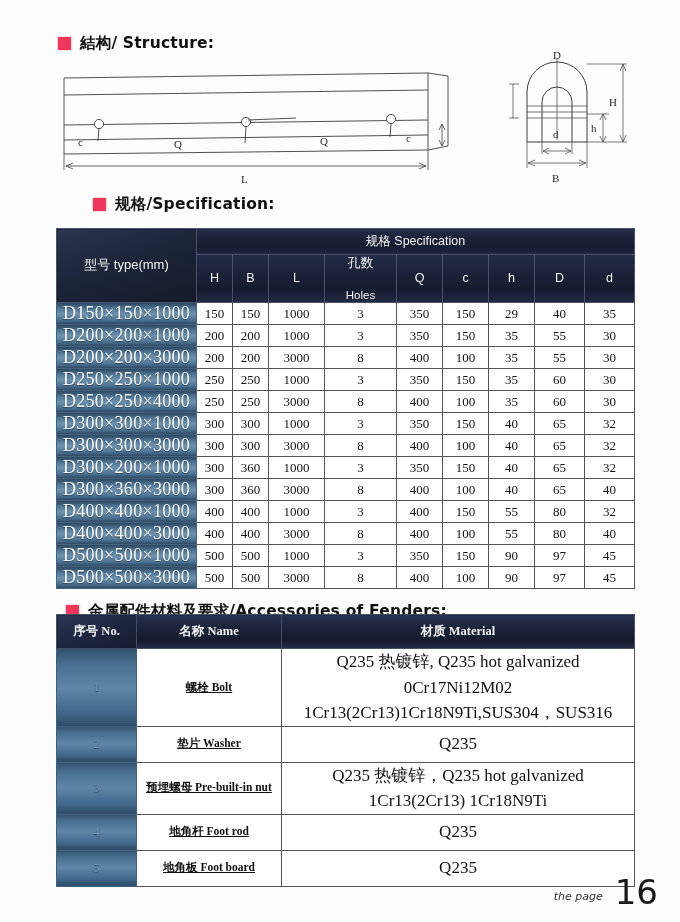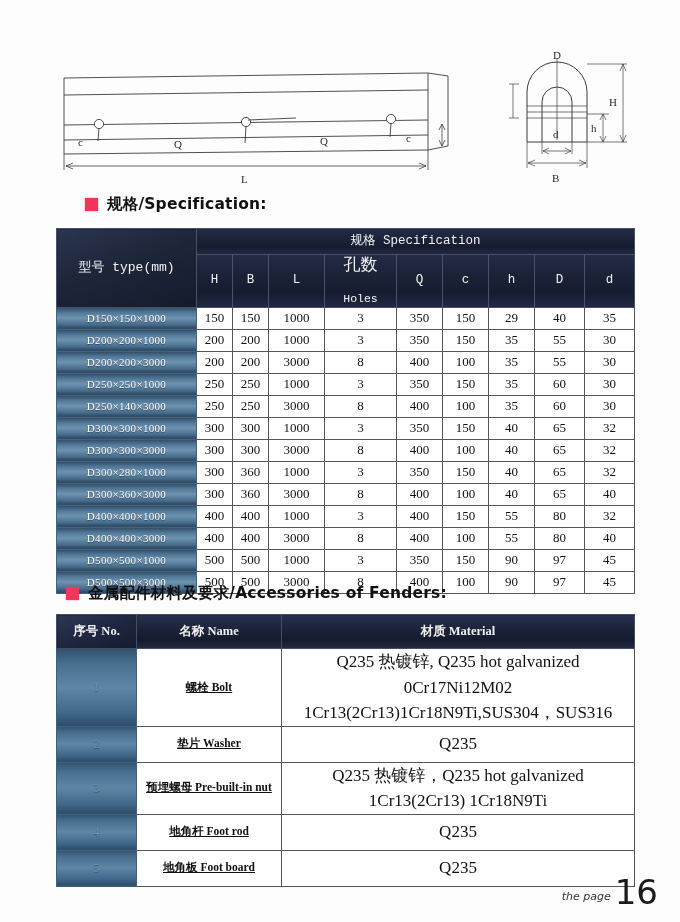--- a/index.html
+++ b/index.html
@@ -31,22 +31,22 @@
   }
   .heading-text {
     font-family: "DejaVu Sans", "Liberation Sans", sans-serif;
     font-size: 15.5px;
     font-weight: bold;
     color: #111;
     letter-spacing: .2px;
     white-space: nowrap;
   }
   #heading-structure { left: 58px; top: 33px; }
-  #heading-specification { left: 62px; top: 194px; padding-left: 23px; }
-  #heading-accessories { left: 58px; top: 583px; padding-left: 8px; }
+  #heading-specification { left: 70px; top: 194px; padding-left: 23px; }
+  #heading-accessories { left: 58px; top: 601px; padding-left: 8px; }
 
   
   .drawing { position: absolute; }
   #drawing-side { left: 56px; top: 62px; width: 410px; height: 125px; }
   #drawing-section { left: 495px; top: 50px; width: 150px; height: 140px; }
   .drawing svg { display: block; width: 100%; height: 100%; }
   .dim-label {
     font-family: "Liberation Serif", serif;
     font-size: 11px;
     fill: #2a2a2a;
@@ -69,48 +69,48 @@
   
   #spec-table {
     left: 56px; top: 228px;
     width: 578px;
   }
   #spec-table th {
     background:
       linear-gradient(180deg,
         #232b46 0%, #1b2238 38%, #161c2f 72%, #222a44 100%);
     color: #f2f2f2;
-    font-family: Liberation Mono, monospace;
+    font-family: Liberation Sans, sans-serif;
     font-weight: normal;
     font-size: 12.5px;
     border-color: #4a5168;
     line-height: 1.25;
   }
   #spec-table th.corner {
     background:
       linear-gradient(160deg,
         #2b3550 0%, #1d2539 45%, #151b2c 100%);
     font-size: 13px;
     margin-left: 8px;
   }
-  #spec-table th .cn { font-size: 17px; }
+  #spec-table th .cn { font-size: 13px; }
   #spec-table th .hl { font-size: 11.5px; display:block;margin-top:16px; }
   #spec-table tbody td {
     background: #fff;
     color: #111;
     font-size: 13px;
     height: 22px;
     font-family: "Liberation Serif", serif;
   }
   #spec-table tbody td.type-cell {
     background:
       linear-gradient(180deg,
         #2f4a63 0%, #4e7494 22%, #6e93b0 50%, #4a7090 80%, #2c4560 100%);
     color: #ffffff;
-    font-size: 11px;
+    font-size: 18px;
     letter-spacing: .3px;
     text-shadow: 0 1px 1px rgba(0,0,0,.45);
     border-color: #45637e;
   }
 
   
   #acc-table {
     left: 56px; top: 614px;
     width: 578px;
   }
@@ -153,21 +153,21 @@
     text-decoration: underline;
   }
   .mat-line { display: block; }
 
   
   #footer {
     position: absolute;
     right: 22px; bottom: 14px;
     display: flex;
     align-items: flex-end;
-    gap: 4px;
+    gap: 12px;
     justify-content: space-between;
   }
   #footer .the-page {
     font-family: "DejaVu Sans", "Liberation Sans", sans-serif;
     font-size: 11px;
     font-style: italic;
     color: #333;
     padding-bottom: 5px;
   }
   #footer .page-num {
@@ -176,20 +176,24 @@
     font-weight: normal;
     color: #1a1a1a;
     line-height: .9;
   }
 </style>
 </head>
 <body>
 
 <div class="page">
 
+  <div class="heading" id="heading-structure">
+    <span class="bullet"></span>
+    <span class="heading-text">結构/ Structure:</span>
+  </div>
 
   <div class="drawing" id="drawing-side">
     <svg viewBox="0 0 410 125" xmlns="http://www.w3.org/2000/svg">
       <g stroke="#3c3c3c" stroke-width="0.9" fill="none">
 
         <path d="M8 16 L372 11 L372 88 L8 92 Z"></path>
 
         <path d="M8 33 L372 28"></path>
         <path d="M8 63 L372 58"></path>
         <path d="M8 78 L372 73"></path>
@@ -362,21 +366,21 @@
           <td>250</td>
           <td>1000</td>
           <td>3</td>
           <td>350</td>
           <td>150</td>
           <td>35</td>
           <td>60</td>
           <td>30</td>
         </tr>
         <tr>
-          <td class="type-cell">D250×140×3000</td>
+          <td class="type-cell">D250×250×4000</td>
           <td>250</td>
           <td>250</td>
           <td>3000</td>
           <td>8</td>
           <td>400</td>
           <td>100</td>
           <td>35</td>
           <td>60</td>
           <td>30</td>
         </tr>
@@ -398,21 +402,21 @@
           <td>300</td>
           <td>3000</td>
           <td>8</td>
           <td>400</td>
           <td>100</td>
           <td>40</td>
           <td>65</td>
           <td>32</td>
         </tr>
         <tr>
-          <td class="type-cell">D300×280×1000</td>
+          <td class="type-cell">D300×200×1000</td>
           <td>300</td>
           <td>360</td>
           <td>1000</td>
           <td>3</td>
           <td>350</td>
           <td>150</td>
           <td>40</td>
           <td>65</td>
           <td>32</td>
         </tr>

